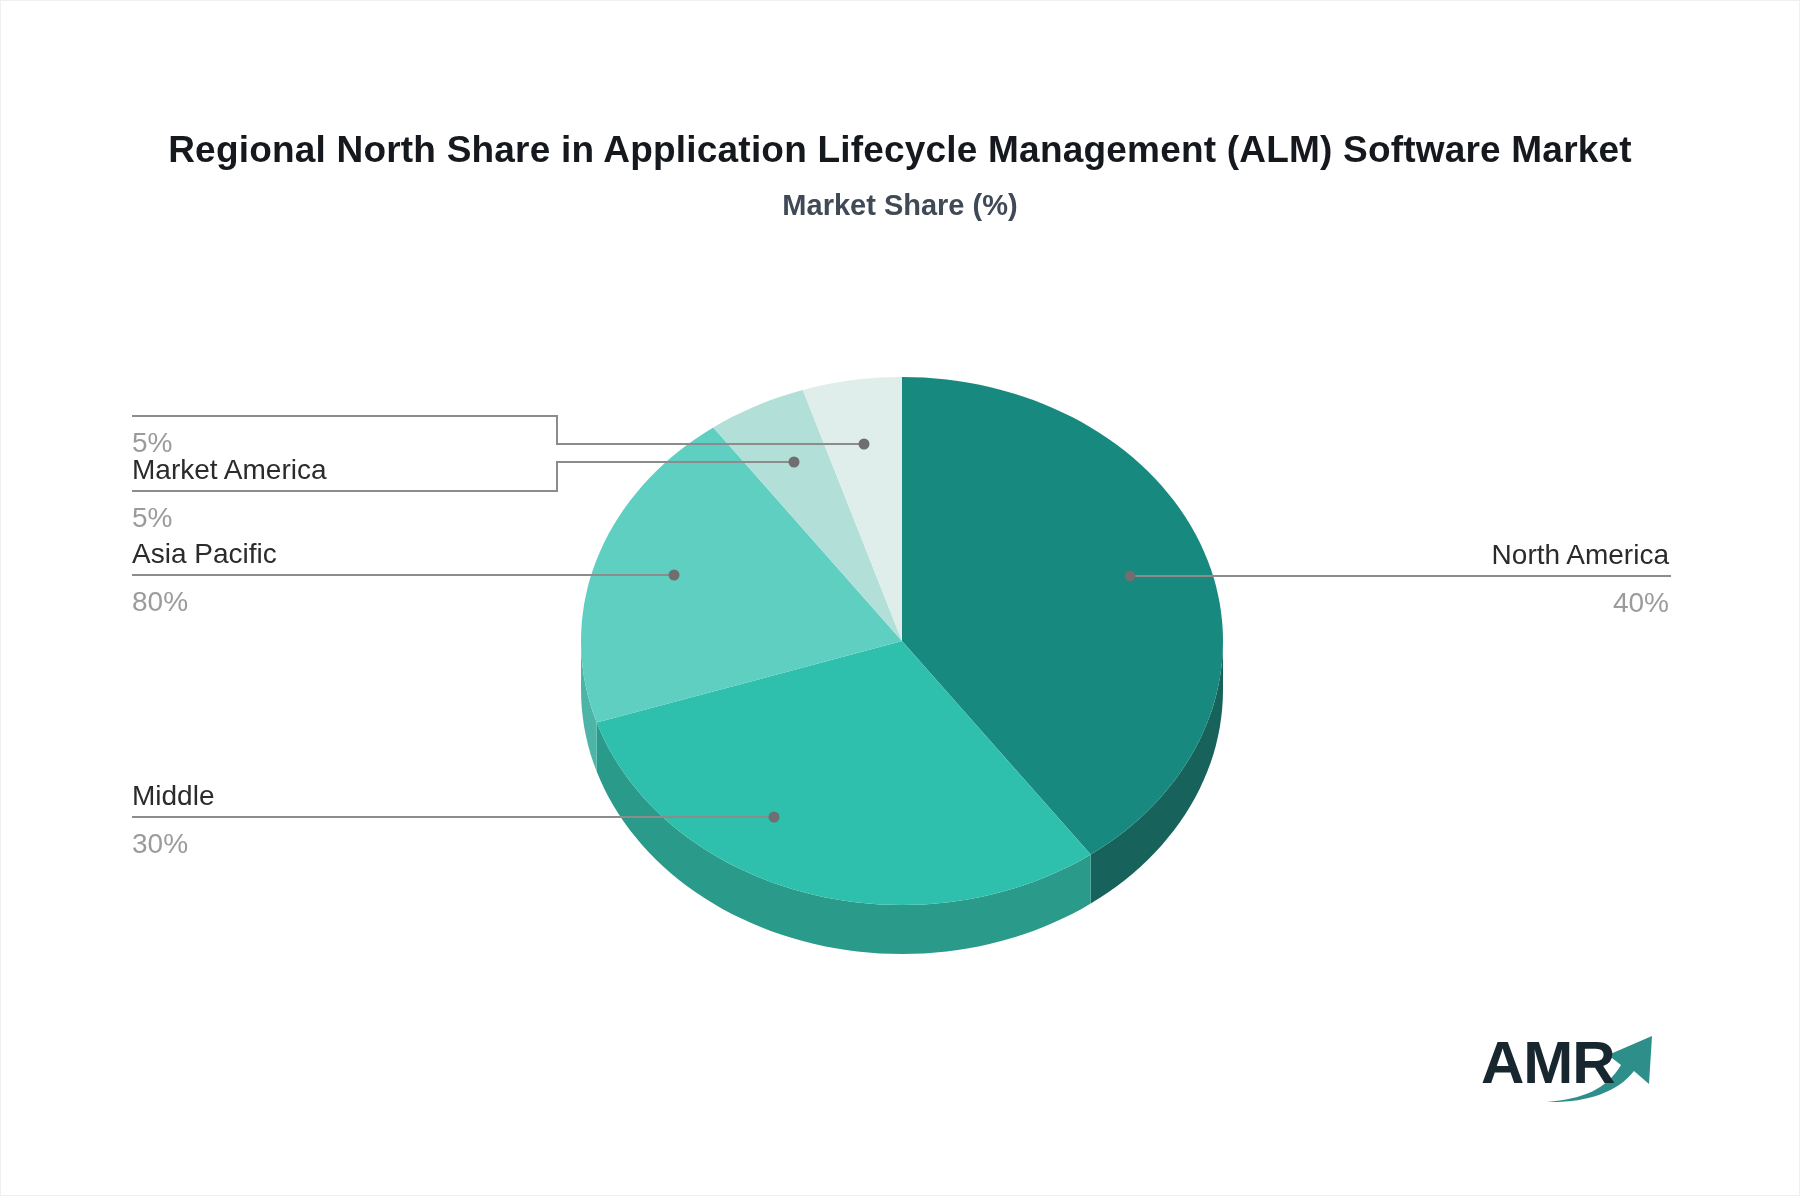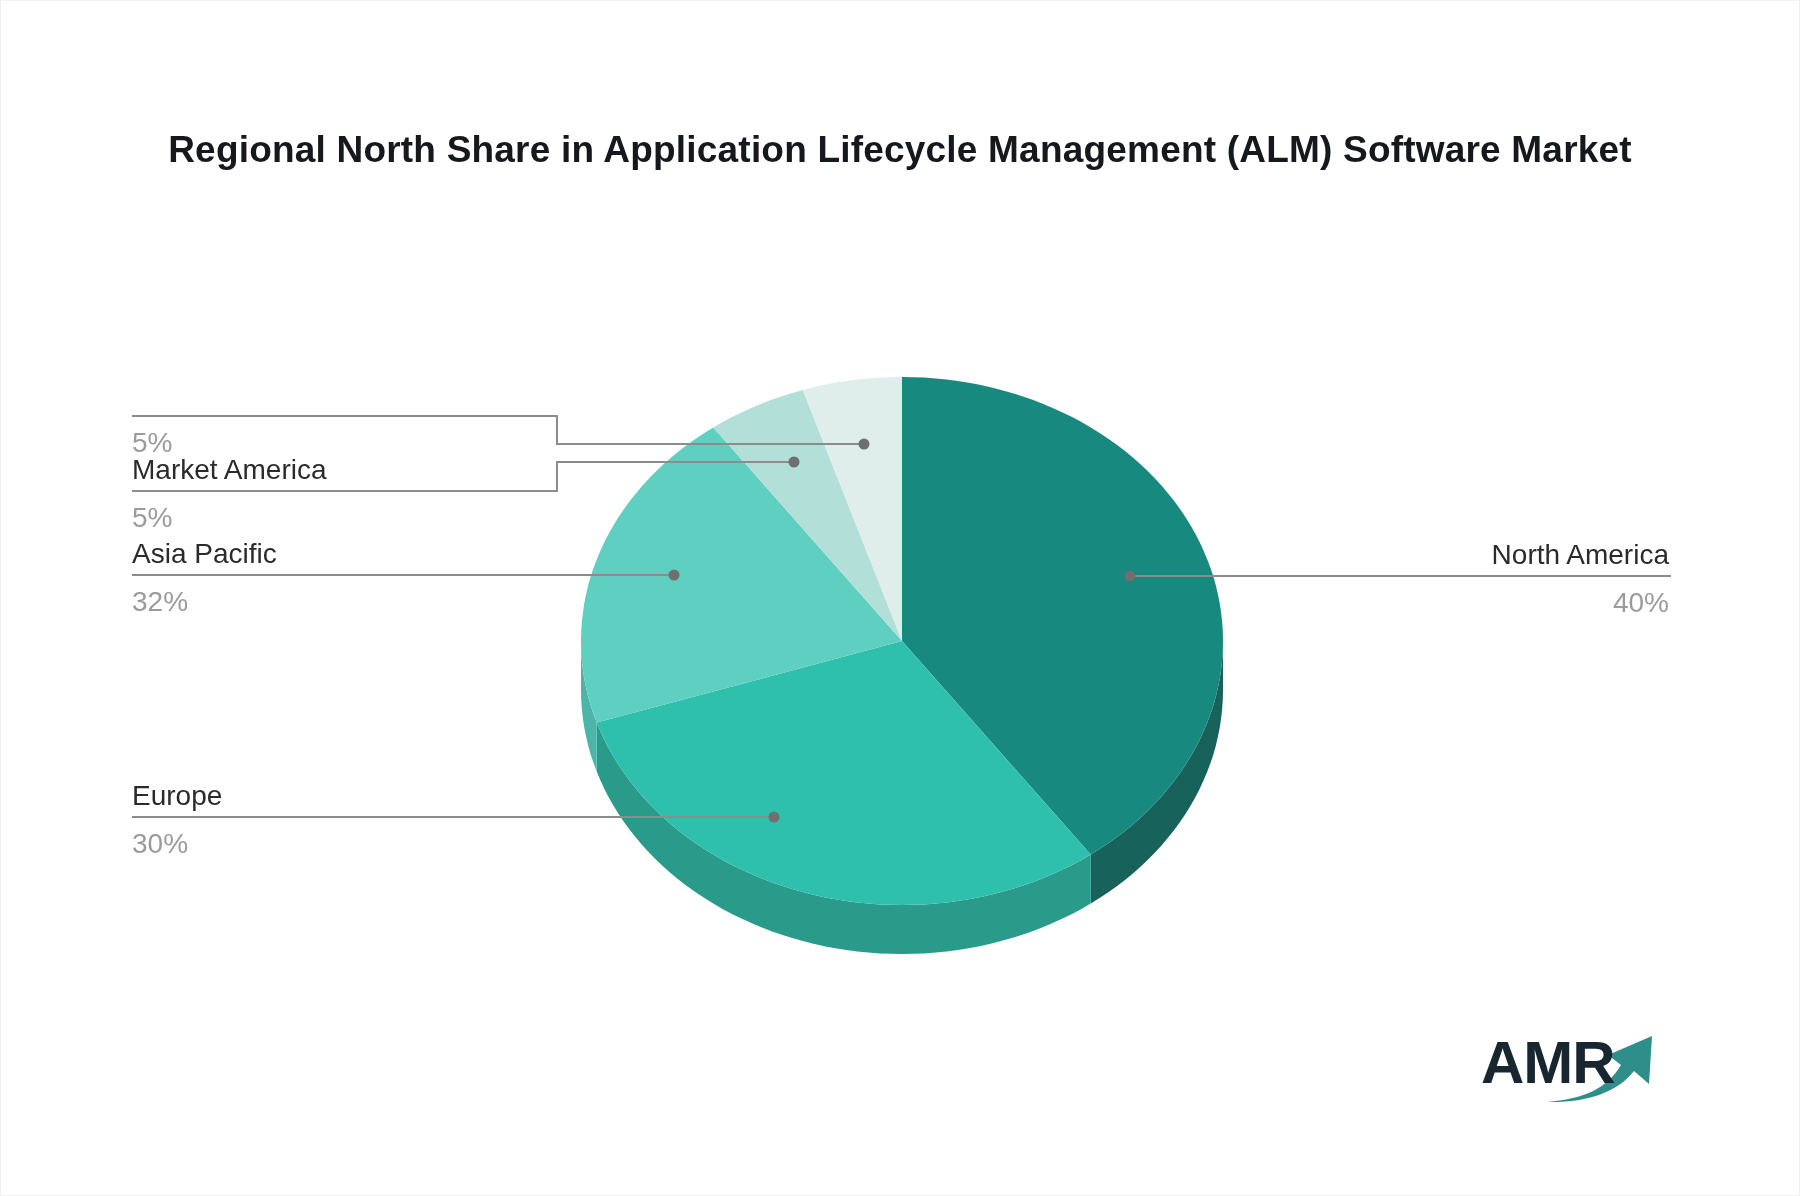--- a/index.html
+++ b/index.html
@@ -39,20 +39,21 @@
     position:absolute;left:0;top:0;font-size:60px;line-height:55px;
     font-weight:800;color:#182630;letter-spacing:-1px;
   }
 </style>
 </head>
 <body>
 
 <div class="canvas">
 
   <div class="chart-title">Regional North Share in Application Lifecycle Management (ALM) Software Market</div>
+  <div class="chart-subtitle">Market Share (%)</div>
 
   <svg class="pie-layer" viewBox="0 0 1800 1196">
 
     <g id="pie-walls">
         <path d="M 1222.0,640.0 L 1221.8,649.2 L 1221.2,658.4 L 1220.2,667.6 L 1218.9,676.7 L 1217.1,685.8 L 1215.0,694.9 L 1212.5,703.9 L 1209.6,712.8 L 1206.3,721.6 L 1202.6,730.3 L 1198.6,738.9 L 1194.2,747.4 L 1189.5,755.7 L 1184.4,763.9 L 1179.0,772.0 L 1173.2,779.9 L 1167.1,787.6 L 1160.7,795.2 L 1154.0,802.5 L 1146.9,809.7 L 1139.5,816.7 L 1131.9,823.4 L 1124.0,829.9 L 1115.8,836.2 L 1107.3,842.2 L 1098.6,848.0 L 1089.7,853.6 L 1089.7,902.6 L 1098.6,897.0 L 1107.3,891.2 L 1115.8,885.2 L 1124.0,878.9 L 1131.9,872.4 L 1139.5,865.7 L 1146.9,858.7 L 1154.0,851.5 L 1160.7,844.2 L 1167.1,836.6 L 1173.2,828.9 L 1179.0,821.0 L 1184.4,812.9 L 1189.5,804.7 L 1194.2,796.4 L 1198.6,787.9 L 1202.6,779.3 L 1206.3,770.6 L 1209.6,761.8 L 1212.5,752.9 L 1215.0,743.9 L 1217.1,734.8 L 1218.9,725.7 L 1220.2,716.6 L 1221.2,707.4 L 1221.8,698.2 L 1222.0,689.0 Z" fill="#17625b"></path>
         <path d="M 1089.7,853.6 L 1080.5,858.9 L 1071.1,863.9 L 1061.5,868.6 L 1051.7,873.1 L 1041.7,877.3 L 1031.6,881.2 L 1021.2,884.8 L 1010.8,888.1 L 1000.2,891.1 L 989.5,893.8 L 978.7,896.2 L 967.7,898.2 L 956.7,900.0 L 945.7,901.4 L 934.6,902.6 L 923.4,903.4 L 912.2,903.8 L 901.0,904.0 L 889.8,903.8 L 878.6,903.4 L 867.4,902.6 L 856.3,901.4 L 845.3,900.0 L 834.3,898.2 L 823.3,896.2 L 812.5,893.8 L 801.8,891.1 L 791.2,888.1 L 780.8,884.8 L 770.4,881.2 L 760.3,877.3 L 750.3,873.1 L 740.5,868.6 L 730.9,863.9 L 721.5,858.9 L 712.3,853.6 L 703.4,848.0 L 694.7,842.2 L 686.2,836.2 L 678.0,829.9 L 670.1,823.4 L 662.5,816.7 L 655.1,809.7 L 648.0,802.5 L 641.3,795.2 L 634.9,787.6 L 628.8,779.9 L 623.0,772.0 L 617.6,763.9 L 612.5,755.7 L 607.8,747.4 L 603.4,738.9 L 599.4,730.3 L 595.7,721.6 L 595.7,770.6 L 599.4,779.3 L 603.4,787.9 L 607.8,796.4 L 612.5,804.7 L 617.6,812.9 L 623.0,821.0 L 628.8,828.9 L 634.9,836.6 L 641.3,844.2 L 648.0,851.5 L 655.1,858.7 L 662.5,865.7 L 670.1,872.4 L 678.0,878.9 L 686.2,885.2 L 694.7,891.2 L 703.4,897.0 L 712.3,902.6 L 721.5,907.9 L 730.9,912.9 L 740.5,917.6 L 750.3,922.1 L 760.3,926.3 L 770.4,930.2 L 780.8,933.8 L 791.2,937.1 L 801.8,940.1 L 812.5,942.8 L 823.3,945.2 L 834.3,947.2 L 845.3,949.0 L 856.3,950.4 L 867.4,951.6 L 878.6,952.4 L 889.8,952.8 L 901.0,953.0 L 912.2,952.8 L 923.4,952.4 L 934.6,951.6 L 945.7,950.4 L 956.7,949.0 L 967.7,947.2 L 978.7,945.2 L 989.5,942.8 L 1000.2,940.1 L 1010.8,937.1 L 1021.2,933.8 L 1031.6,930.2 L 1041.7,926.3 L 1051.7,922.1 L 1061.5,917.6 L 1071.1,912.9 L 1080.5,907.9 L 1089.7,902.6 Z" fill="#2a9a8b"></path>
         <path d="M 595.7,721.6 L 592.4,712.8 L 589.5,703.9 L 587.0,694.9 L 584.9,685.8 L 583.1,676.7 L 581.8,667.6 L 580.8,658.4 L 580.2,649.2 L 580.0,640.0 L 580.0,689.0 L 580.2,698.2 L 580.8,707.4 L 581.8,716.6 L 583.1,725.7 L 584.9,734.8 L 587.0,743.9 L 589.5,752.9 L 592.4,761.8 L 595.7,770.6 Z" fill="#4db5a8"></path>
       </g>
     <g id="pie-tops">
         <path d="M 901.0,640.0 L 901.0,376.0 L 912.2,376.2 L 923.4,376.6 L 934.6,377.4 L 945.7,378.6 L 956.7,380.0 L 967.7,381.8 L 978.7,383.8 L 989.5,386.2 L 1000.2,388.9 L 1010.8,391.9 L 1021.2,395.2 L 1031.6,398.8 L 1041.7,402.7 L 1051.7,406.9 L 1061.5,411.4 L 1071.1,416.1 L 1080.5,421.1 L 1089.7,426.4 L 1098.6,432.0 L 1107.3,437.8 L 1115.8,443.8 L 1124.0,450.1 L 1131.9,456.6 L 1139.5,463.3 L 1146.9,470.3 L 1154.0,477.5 L 1160.7,484.8 L 1167.1,492.4 L 1173.2,500.1 L 1179.0,508.0 L 1184.4,516.1 L 1189.5,524.3 L 1194.2,532.6 L 1198.6,541.1 L 1202.6,549.7 L 1206.3,558.4 L 1209.6,567.2 L 1212.5,576.1 L 1215.0,585.1 L 1217.1,594.2 L 1218.9,603.3 L 1220.2,612.4 L 1221.2,621.6 L 1221.8,630.8 L 1222.0,640.0 L 1221.8,649.2 L 1221.2,658.4 L 1220.2,667.6 L 1218.9,676.7 L 1217.1,685.8 L 1215.0,694.9 L 1212.5,703.9 L 1209.6,712.8 L 1206.3,721.6 L 1202.6,730.3 L 1198.6,738.9 L 1194.2,747.4 L 1189.5,755.7 L 1184.4,763.9 L 1179.0,772.0 L 1173.2,779.9 L 1167.1,787.6 L 1160.7,795.2 L 1154.0,802.5 L 1146.9,809.7 L 1139.5,816.7 L 1131.9,823.4 L 1124.0,829.9 L 1115.8,836.2 L 1107.3,842.2 L 1098.6,848.0 L 1089.7,853.6 Z" fill="#18897f"></path>
@@ -82,23 +83,23 @@
              L 1607 1054 L 1651 1035 L 1648 1083 L 1633 1070
              C 1616 1092 1584 1102 1546 1101 Z"></path>
   </svg>
 
   <div class="co-pct mea-pct">5%</div>
 
   <div class="co-label lat-label">Market America</div>
   <div class="co-pct lat-pct">5%</div>
 
   <div class="co-label apac-label">Asia Pacific</div>
-  <div class="co-pct apac-pct">32%</div>
+  <div class="co-pct apac-pct">80%</div>
 
-  <div class="co-label eur-label">Europe</div>
+  <div class="co-label eur-label">Middle</div>
   <div class="co-pct eur-pct">30%</div>
 
   <div class="co-label na-label">North America</div>
   <div class="co-pct na-pct">40%</div>
 
   <div class="logo">
     <div class="logo-text">AMR</div>
   </div>
 
 </div>

